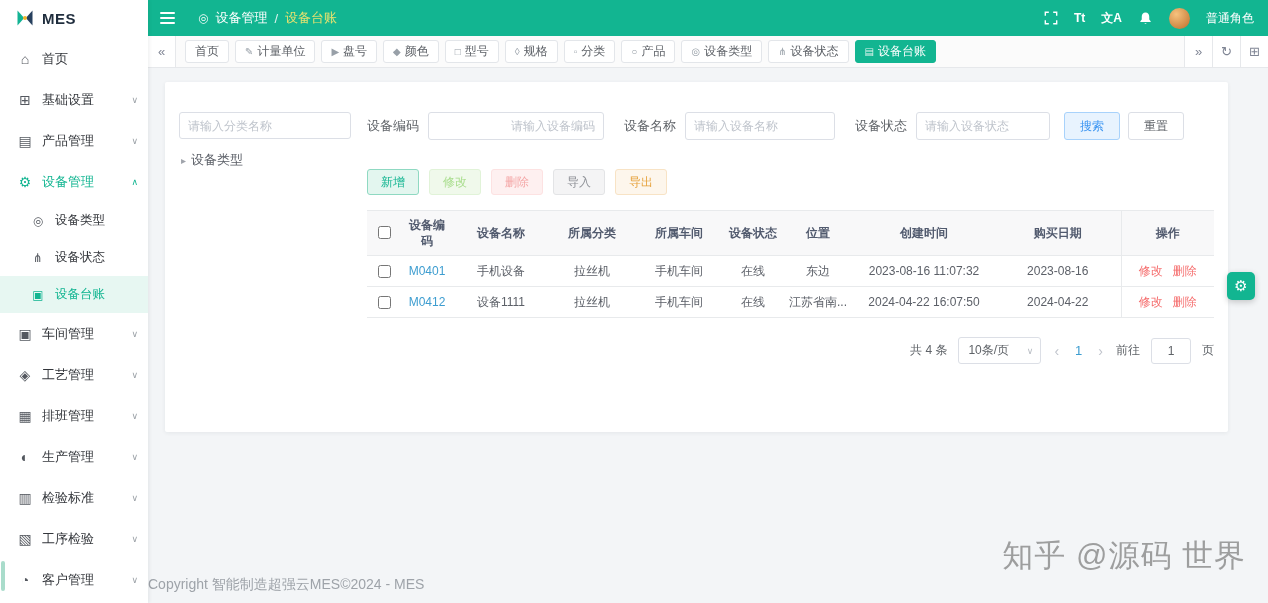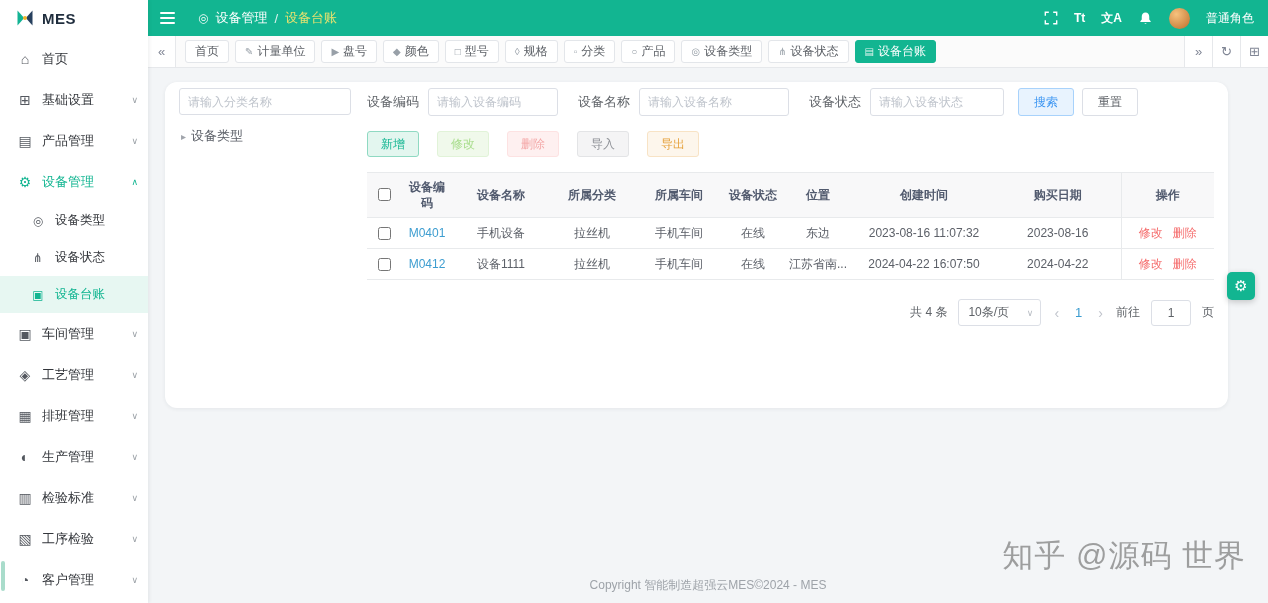--- a/index.html
+++ b/index.html
@@ -54,41 +54,41 @@
   .tag-scroll.rgt{border-left:1px solid #e6e8eb}
   .tags{flex:1;display:flex;align-items:center;gap:6px;padding:0 9px;overflow:hidden}
   .tag{height:23px;display:flex;align-items:center;gap:4px;padding:0 9px;background:#fff;border:1px solid #e3e6ea;
        border-radius:3px;font-size:12px;color:#5c6066;cursor:pointer;white-space:nowrap;box-sizing:border-box}
   .tag .t-icon{font-size:10px;color:#98a0a8}
   .tag.active{background:#12b591;border-color:#12b591;color:#fff}
   .tag.active .t-icon{color:#dff5ee}
 
   
   .content{flex:1;position:relative;padding:14px 40px 0 17px;background:#f3f5f7;min-height:0}
-  .card{background:#fff;border-radius:12px;box-shadow:0 1px 4px rgba(31,45,61,.07);display:flex;gap:16px;
-        padding:6px 14px 20px;min-height:300px}
+  .card{background:#fff;border-radius:2px;box-shadow:0 1px 4px rgba(31,45,61,.07);display:flex;gap:16px;
+        padding:30px 14px 20px;min-height:300px}
   .tree-panel{width:172px;flex:none}
   .tree-search{width:100%;height:27px;border:1px solid #dcdfe6;border-radius:3px;padding:0 8px;font-size:12px;
                color:#606266;outline:none;font-family:inherit;box-sizing:border-box}
   .tree-search::placeholder{color:#bfc4cc}
   .tree-node{margin-top:12px;display:flex;align-items:center;gap:5px;font-size:13px;color:#5a5e66;cursor:pointer;padding-left:2px}
   .tree-arrow{font-size:10px;color:#a0a4ab}
   .panel{flex:1;min-width:0}
 
   .filter-row{display:flex;align-items:center}
   .f-label{font-size:13px;color:#5f6368;margin-right:9px;white-space:nowrap}
   .f-input{height:28px;border:1px solid #dcdfe6;border-radius:3px;padding:0 8px;font-size:12px;color:#606266;
            outline:none;font-family:inherit;box-sizing:border-box}
   .f-input::placeholder{color:#bfc4cc}
   .gap{margin-left:20px}
   .btn{height:28px;padding:0 15px;border-radius:3px;font-size:12px;cursor:pointer;border:1px solid transparent;font-family:inherit}
   .btn-search{background:#e8f3fe;border-color:#a8d2fb;color:#3d96f2;margin-left:14px}
   .btn-reset{background:#fff;border-color:#dcdfe6;color:#5f6368;margin-left:8px}
 
-  .btn-row{display:flex;gap:18px;margin-top:15px}
+  .btn-row{display:flex;gap:10px;margin-top:29px}
   .btn-sm{height:26px;padding:0 13px;border-radius:3px;font-size:12px;cursor:pointer;border:1px solid transparent;font-family:inherit}
   .btn-add{background:#e3f6ef;border-color:#8fd9c2;color:#12b591}
   .btn-edit{background:#f0f9eb;border-color:#e1f3d8;color:#a8dd8c}
   .btn-del{background:#fef0f0;border-color:#fde2e2;color:#f4a7a7}
   .btn-import{background:#f4f4f5;border-color:#e3e4e6;color:#8d9096}
   .btn-export{background:#fdf6ec;border-color:#f8e3c5;color:#e6a23c}
 
   table.grid{width:100%;border-collapse:collapse;margin-top:15px;table-layout:fixed}
   .grid th{background:#f8f8f9;color:#515a6e;font-size:12px;font-weight:bold;padding:6px 4px;
            border-bottom:1px solid #e8eaec;border-top:1px solid #e8eaec;line-height:1.35;text-align:center}
@@ -101,21 +101,21 @@
 
   .pager{display:flex;align-items:center;justify-content:flex-end;gap:11px;margin-top:19px;font-size:12px;color:#5f6368}
   .p-select{position:relative;height:27px;min-width:83px;border:1px solid #dcdfe6;border-radius:3px;display:flex;
             align-items:center;padding:0 24px 0 9px;color:#5f6368;cursor:pointer;box-sizing:border-box}
   .p-arrow{position:absolute;right:7px;font-size:9px;color:#b6bbc2}
   .p-nav{color:#c0c4cc;font-size:14px;cursor:pointer;padding:0 2px}
   .p-page{color:#3d9dd0;font-size:13px;padding:0 3px;cursor:pointer}
   .p-goto-input{width:40px;height:26px;border:1px solid #dcdfe6;border-radius:3px;text-align:center;font-size:12px;
                 color:#5f6368;outline:none;font-family:inherit;box-sizing:border-box}
 
-  .footer{position:absolute;left:0;right:0;bottom:9px;text-align:center;font-size:12px;color:#9ea3a9}
+  .footer{position:absolute;left:0;right:0;bottom:9px;text-align:left;font-size:14px;color:#9ea3a9}
   .watermark{position:absolute;right:22px;bottom:26px;font-size:31px;color:#7d7d7d;opacity:.72;letter-spacing:1px;white-space:nowrap}
   .fab{position:fixed;right:13px;top:272px;width:28px;height:28px;background:#12b591;border-radius:5px;display:flex;
        align-items:center;justify-content:center;color:#fff;font-size:15px;cursor:pointer;box-shadow:0 2px 6px rgba(0,0,0,.2);z-index:20}
 </style>
 </head>
 <body>
 
 <div class="app">
 
   <aside class="sidebar">
@@ -298,21 +298,21 @@
           <div class="tree-node">
             <span class="tree-arrow">▸</span>
             <span>设备类型</span>
           </div>
         </div>
 
         <div class="panel">
 
           <div class="filter-row">
             <span class="f-label">设备编码</span>
-            <input class="f-input" style="width: 130px;" placeholder="请输入设备编码">
+            <input class="f-input" style="width: 176px; text-align: right;" placeholder="请输入设备编码">
             <span class="f-label gap">设备名称</span>
             <input class="f-input" style="width: 150px;" placeholder="请输入设备名称">
             <span class="f-label gap">设备状态</span>
             <input class="f-input" style="width: 134px;" placeholder="请输入设备状态">
             <button class="btn btn-search">搜索</button>
             <button class="btn btn-reset">重置</button>
           </div>
 
           <div class="btn-row">
             <button class="btn-sm btn-add">新增</button>

